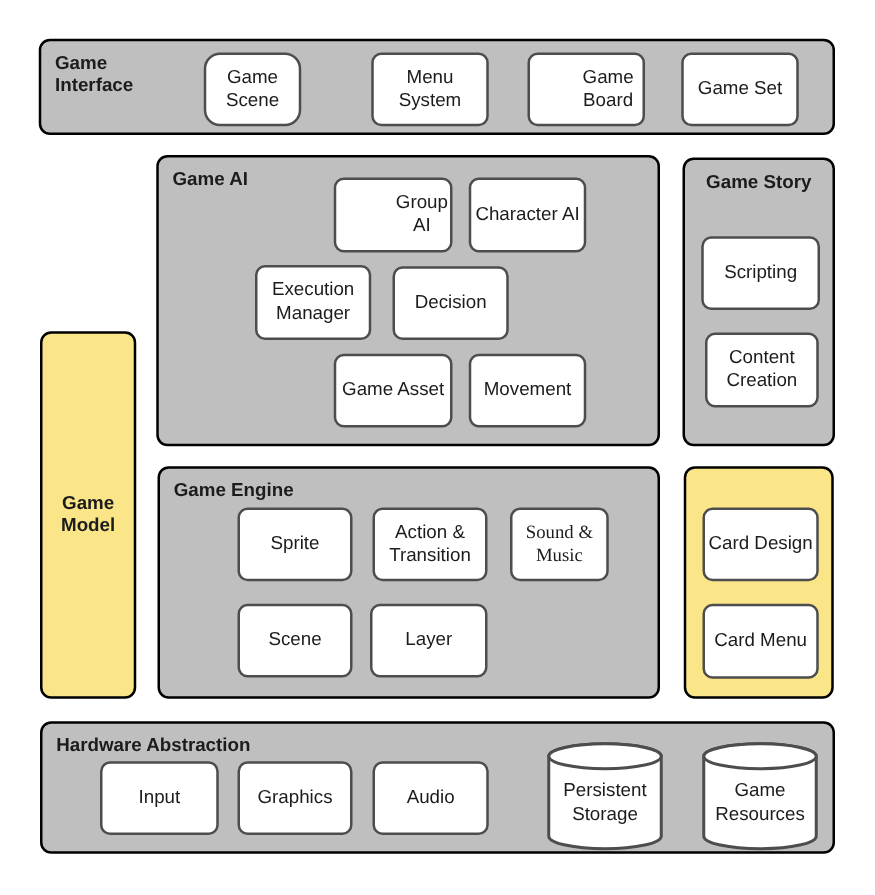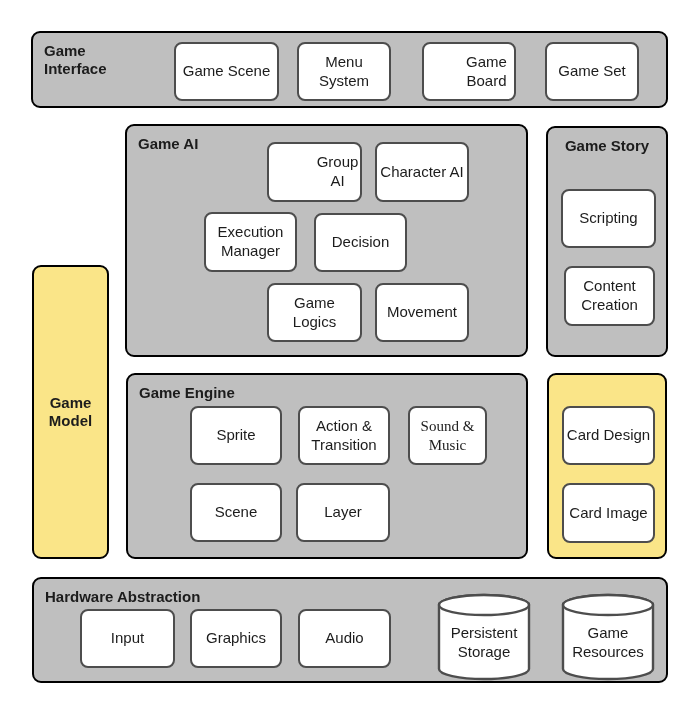--- a/index.html
+++ b/index.html
@@ -76,59 +76,59 @@
     line-height: 1.25;
   }
 </style>
 </head>
 <body>
 
 <div id="canvas">
 
   <div class="grp" style="left:31px; top:31px; width:637px; height:77px;">
     <div class="grp-title topleft" style="width:92px;">Game Interface</div>
-    <div class="node" style="left:141px; top:9px; width:105px; height:59px;">Game Scene</div>
+    <div class="node" style="left:130px; top:9px; width:78px; height:59px;border-radius:13px;">Game Scene</div>
     <div class="node" style="left:264px; top:9px; width:94px; height:59px;">Menu System</div>
     <div class="node" style="left:389px; top:9px; width:94px; height:59px;padding-left:37px;">Game Board</div>
     <div class="node" style="left:512px; top:9px; width:94px; height:59px;">Game Set</div>
   </div>
 
 
   <div class="grp yellow" style="left:32px; top:265px; width:77px; height:294px;">
     <div class="grp-title centered">Game Model</div>
   </div>
 
   <div class="grp" style="left:125px; top:124px; width:403px; height:233px;">
     <div class="grp-title topleft">Game AI</div>
     <div class="node" style="left:140px; top:16px; width:95px; height:60px;padding-left:48px;">Group AI</div>
     <div class="node" style="left:248px; top:16px; width:94px; height:60px;">Character AI</div>
     <div class="node" style="left:77px; top:86px; width:93px; height:60px;">Execution Manager</div>
     <div class="node" style="left:187px; top:87px; width:93px; height:59px;">Decision</div>
-    <div class="node" style="left:140px; top:157px; width:95px; height:59px;">Game Logics</div>
+    <div class="node" style="left:140px; top:157px; width:95px; height:59px;">Game Asset</div>
     <div class="node" style="left:248px; top:157px; width:94px; height:59px;">Movement</div>
   </div>
 
   <div class="grp" style="left:546px; top:126px; width:122px; height:231px;">
     <div class="grp-title topcenter">Game Story</div>
     <div class="node" style="left:13px; top:61px; width:95px; height:59px;">Scripting</div>
     <div class="node" style="left:16px; top:138px; width:91px; height:60px;">Content Creation</div>
   </div>
 
   <div class="grp" style="left:126px; top:373px; width:402px; height:186px;">
     <div class="grp-title topleft">Game Engine</div>
     <div class="node" style="left:62px; top:31px; width:92px; height:59px;">Sprite</div>
     <div class="node" style="left:170px; top:31px; width:92px; height:59px;">Action &amp; Transition</div>
     <div class="node" style="left:280px; top:31px; width:79px; height:59px;font-family:Liberation Serif, serif;">Sound &amp; Music</div>
     <div class="node" style="left:62px; top:108px; width:92px; height:59px;">Scene</div>
     <div class="node" style="left:168px; top:108px; width:94px; height:59px;">Layer</div>
   </div>
 
   <div class="grp yellow" style="left:547px; top:373px; width:120px; height:186px;">
     <div class="node" style="left:13px; top:31px; width:93px; height:59px;">Card Design</div>
-    <div class="node" style="left:13px; top:108px; width:93px; height:60px;">Card Image</div>
+    <div class="node" style="left:13px; top:108px; width:93px; height:60px;">Card Menu</div>
   </div>
 
   <div class="grp" style="left:32px; top:577px; width:636px; height:106px;">
     <div class="grp-title topleft">Hardware Abstraction</div>
     <div class="node" style="left:156px; top:30px; width:92px; height:59px;">Graphics</div>
     <div class="node" style="left:46px; top:30px; width:95px; height:59px;">Input</div>
     <div class="node" style="left:264px; top:30px; width:93px; height:59px;">Audio</div>
 
     <div class="cylinder" style="left:403px; top:14px; width:94px; height:88px;">
       <svg viewBox="0 0 94 88" preserveAspectRatio="none">

